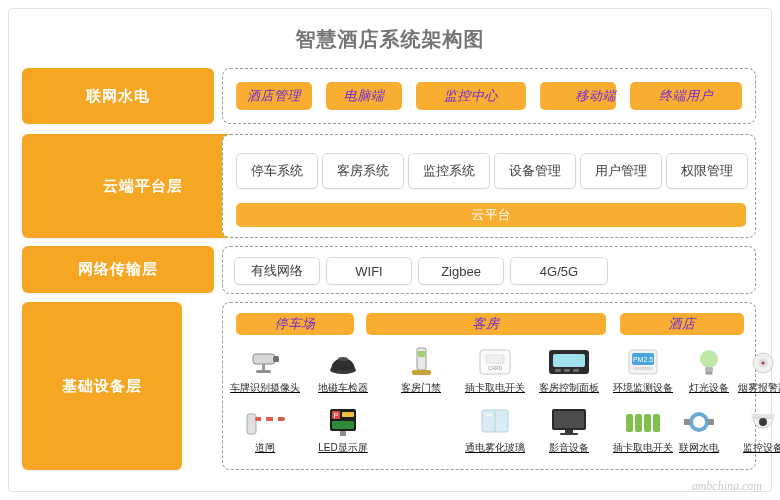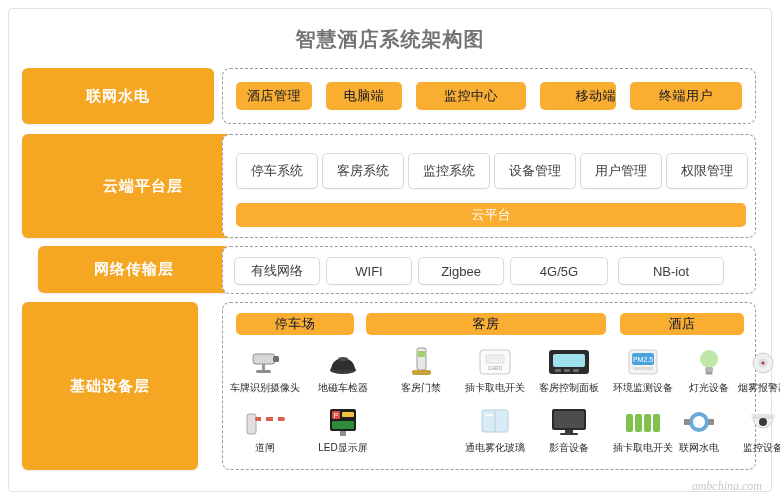--- a/index.html
+++ b/index.html
@@ -60,28 +60,29 @@
   .group {
     position: absolute;
     border: 1.5px dashed #9a9a9a;
     border-radius: 8px;
     box-sizing: border-box;
     background: #fff;
   }
   .chip {
     position: absolute;
     background: #f9ad31;
-    color: #0f172a;
+    color: #6d28d9;
     border-radius: 5px;
     font-size: 13px;
     display: flex;
     align-items: center;
     justify-content: center;
     font-weight: normal;
     letter-spacing: 0.5px;
+    font-style: italic;
   }
   .wchip {
     position: absolute;
     background: #ffffff;
     border: 1px solid #d8d8d8;
     border-radius: 5px;
     font-size: 13px;
     color: #3d3d3d;
     display: flex;
     align-items: center;
@@ -98,20 +99,21 @@
     align-items: center;
     justify-content: center;
   }
   
   .device {
     position: absolute;
     width: 78px;
     display: flex;
     flex-direction: column;
     align-items: center;
+    text-decoration: underline;
   }
   .device .ic {
     height: 34px;
     display: flex;
     align-items: flex-end;
     justify-content: center;
   }
   .device .cap {
     margin-top: 4px;
     font-size: 10px;
@@ -137,24 +139,24 @@
   <div class="frame"></div>
 
   <div class="title">智慧酒店系统架构图</div>
 
   <div class="layer-label" style="left:22px; top:68px; width:192px; height:56px;">
     <span>联网水电</span>
   </div>
   <div class="layer-label" style="left:22px; top:134px; width:192px; height:104px;padding-left:25px;">
     <span>云端平台层</span>
   </div>
-  <div class="layer-label" style="left:22px; top:246px; width:192px; height:47px;margin-left:16px;">
+  <div class="layer-label" style="left:22px; top:246px; width:192px; height:47px;">
     <span>网络传输层</span>
   </div>
-  <div class="layer-label" style="left:22px; top:302px; width:176px; height:168px;">
+  <div class="layer-label" style="left:22px; top:302px; width:160px; height:168px;">
     <span>基础设备层</span>
   </div>
 
   <div class="group" style="left:222px; top:68px; width:534px; height:56px;"></div>
   <div class="chip" style="left:236px; top:82px; width:76px; height:28px;">
     <span>酒店管理</span>
   </div>
   <div class="chip" style="left:326px; top:82px; width:76px; height:28px;">
     <span>电脑端</span>
   </div>
@@ -196,23 +198,20 @@
     <span>有线网络</span>
   </div>
   <div class="wchip" style="left:326px; top:257px; width:84px; height:26px;">
     <span>WIFI</span>
   </div>
   <div class="wchip" style="left:418px; top:257px; width:84px; height:26px;">
     <span>Zigbee</span>
   </div>
   <div class="wchip" style="left:510px; top:257px; width:96px; height:26px;">
     <span>4G/5G</span>
-  </div>
-  <div class="wchip" style="left:618px; top:257px; width:104px; height:26px;">
-    <span>NB-iot</span>
   </div>
 
   <div class="group" style="left:222px; top:302px; width:534px; height:168px;"></div>
 
   <div class="chip" style="left:236px; top:313px; width:118px; height:22px;">
     <span>停车场</span>
   </div>
   <div class="chip" style="left:366px; top:313px; width:240px; height:22px;">
     <span>客房</span>
   </div>

